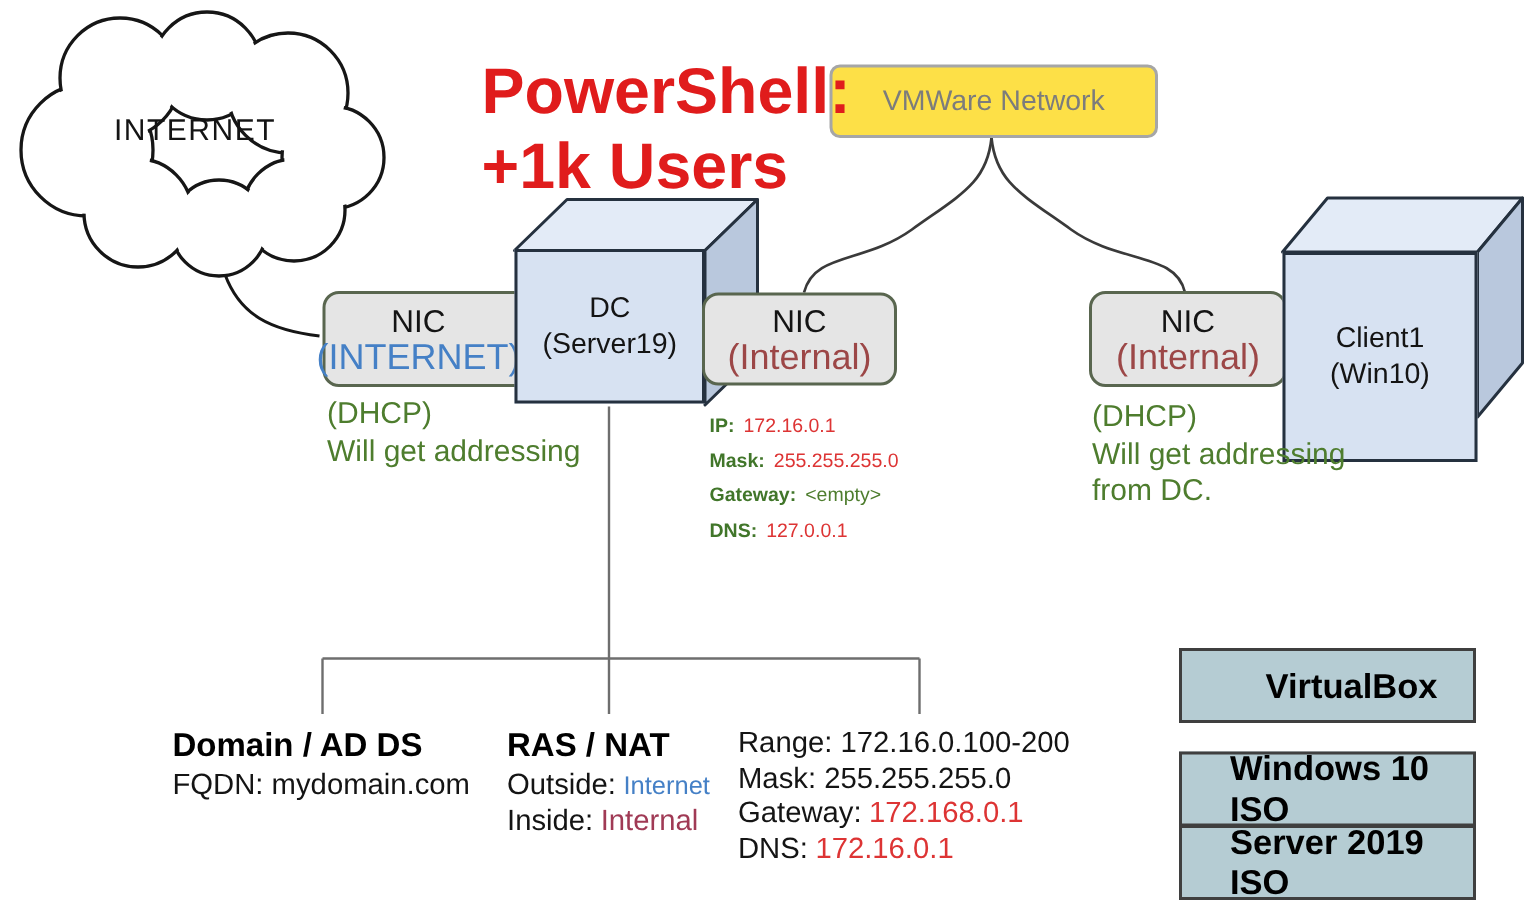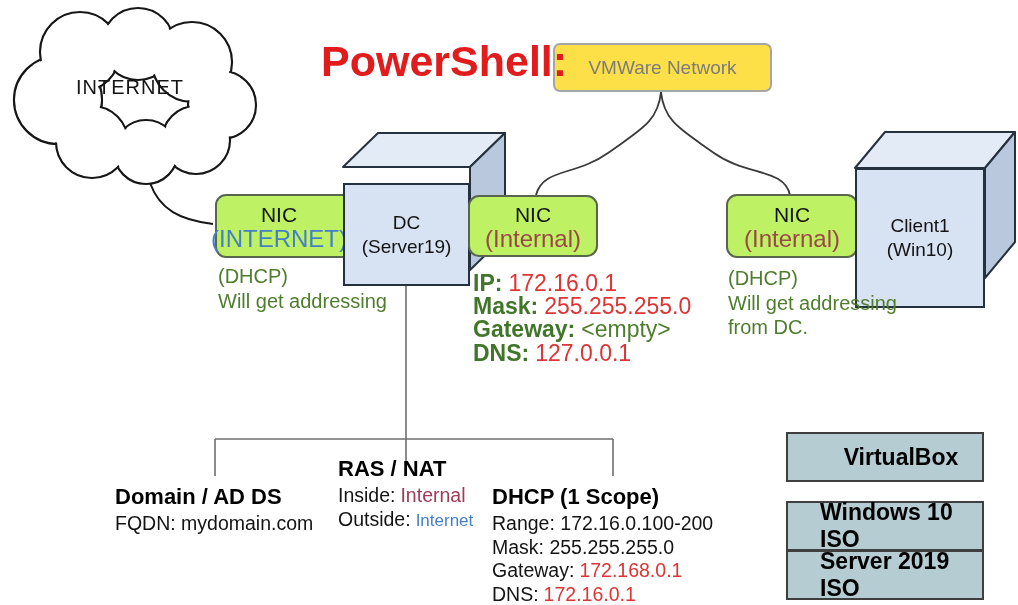--- a/index.html
+++ b/index.html
@@ -15,52 +15,52 @@
     text-align:center;font-size:20px;letter-spacing:1px;color:#141414;}
   
   .title{position:absolute;z-index:4;left:321px;top:36px;
     color:#e01c1c;font-size:43px;line-height:50px;font-weight:700;}
   
   .vmbox{position:absolute;z-index:2;left:553px;top:43px;width:219px;height:49px;
     background:#fde047;border:2px solid #a6a6a6;border-radius:7px;box-sizing:border-box;
     display:flex;align-items:center;justify-content:center;
     color:#7c7c7c;font-size:19px;}
   
-  .nic{position:absolute;z-index:2;background:#bef264;border:2px solid #59664f;
+  .nic{position:absolute;z-index:2;background:#e5e5e5;border:2px solid #59664f;
     border-radius:11px;box-sizing:border-box;
     display:flex;flex-direction:column;align-items:center;justify-content:center;
     text-align:center;}
   .nic .l1{font-size:21px;line-height:25px;color:#141414;}
   .nic .l2{font-size:24px;line-height:24px;}
   .nic-internet{left:215px;top:194px;width:140px;height:64px;padding-right:12px;}
   .nic-dc-int{left:468px;top:195px;width:130px;height:62px;}
   .nic-client{left:726px;top:194px;width:132px;height:64px;}
   .blue{color:#4580c6;}
   .maroon{color:#9c4747;}
   .plum{color:#a03a55;}
   
   .front{position:absolute;z-index:3;background:#d7e2f2;border:2px solid #25313f;
     box-sizing:border-box;display:flex;flex-direction:column;align-items:center;
     justify-content:center;text-align:center;font-size:19px;line-height:24px;color:#141414;}
-  .front-dc{left:343px;top:183px;width:127px;height:103px;}
+  .front-dc{left:343px;top:166px;width:127px;height:103px;}
   .front-client{left:855px;top:168px;width:130px;height:140px;}
   
   .note{position:absolute;z-index:4;color:#4e7d2e;font-size:20px;line-height:24.5px;}
   .note-internet{left:218px;top:264px;}
   .note-client{left:728px;top:266px;}
   
-  .cfg{position:absolute;z-index:4;left:473px;top:272px;font-size:23px;line-height:23.2px;}
+  .cfg{position:absolute;z-index:4;left:473px;top:272px;font-size:13px;line-height:23.2px;}
   .cfg .lab{font-weight:bold;color:#41762a;margin-right:6px;}
   .red{color:#dd3434;}
   .green{color:#4e7d2e;}
   
   .col{position:absolute;z-index:4;font-size:19.5px;line-height:23.5px;color:#141414;}
   .col .hd{font-size:22px;line-height:25px;font-weight:bold;color:#000;margin-bottom:3px;}
   .col-domain{left:115px;top:484px;}
-  .col-ras{left:338px;top:456px;}
+  .col-ras{left:338px;top:484px;}
   .col-dhcp{left:492px;top:484px;}
   .lab-inline{margin-right:5px;}
   .sm{font-size:17px;}
   
   .iso{position:absolute;z-index:4;left:786px;width:198px;height:50px;
     background:#b5ccd3;border:2px solid #3f3f3f;box-sizing:border-box;
     display:flex;align-items:center;justify-content:center;
     font-weight:bold;font-size:23px;color:#000;padding-left:32px;}
   .iso-1{top:432px;}
   .iso-2{top:501px;}
@@ -108,20 +108,21 @@
   <g stroke="#25313f" stroke-width="2" stroke-linejoin="round">
     <polygon points="855,168 885,132 1015,132 985,168" fill="#e3ebf7"></polygon>
     <polygon points="985,168 1015,132 1015,242 985,278" fill="#b9c8dd"></polygon>
   </g>
 </svg>
 
 <div class="cloud-label">INTERNET</div>
 
 <div class="title">
   <div>PowerShell:</div>
+  <div>+1k Users</div>
 </div>
 
 <div class="vmbox">
   <span>VMWare Network</span>
 </div>
 
 <div class="nic nic-internet">
   <span class="l1">NIC</span>
   <span class="l2 blue">(INTERNET)</span>
 </div>
@@ -168,28 +169,27 @@
   </div>
 </div>
 
 <div class="col col-domain">
   <div class="hd">Domain / AD DS</div>
   <div>FQDN: mydomain.com</div>
 </div>
 <div class="col col-ras">
   <div class="hd">RAS / NAT</div>
   <div>
+    <span class="lab-inline">Outside:</span><span class="blue sm">Internet</span>
+  </div>
+  <div>
     <span class="lab-inline">Inside:</span><span class="plum">Internal</span>
   </div>
-  <div>
-    <span class="lab-inline">Outside:</span><span class="blue sm">Internet</span>
-  </div>
 </div>
 <div class="col col-dhcp">
-  <div class="hd">DHCP (1 Scope)</div>
   <div>Range: 172.16.0.100-200</div>
   <div>Mask: 255.255.255.0</div>
   <div>
     <span class="lab-inline">Gateway:</span><span class="red">172.168.0.1</span>
   </div>
   <div>
     <span class="lab-inline">DNS:</span><span class="red">172.16.0.1</span>
   </div>
 </div>
 

